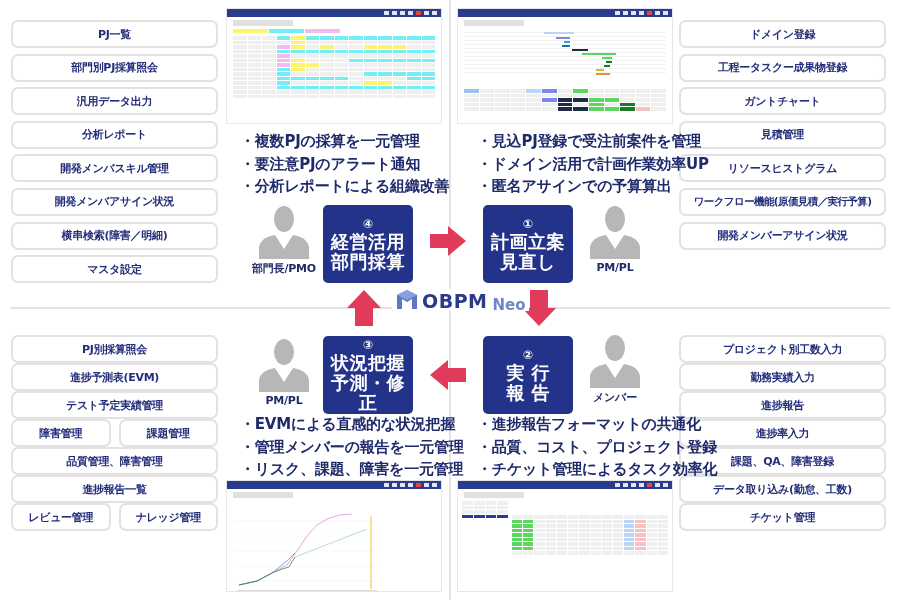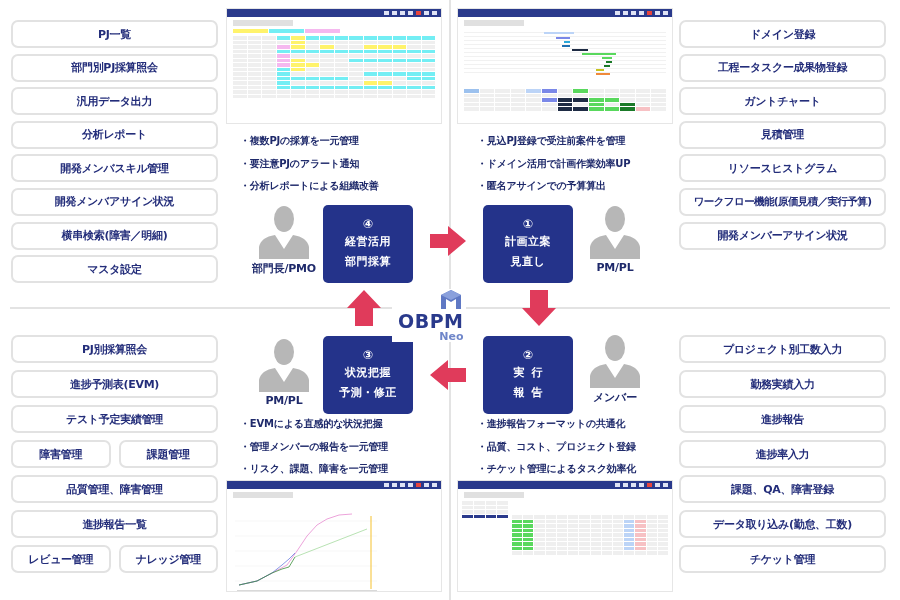--- a/index.html
+++ b/index.html
@@ -6,21 +6,21 @@
   html, body { width: 900px; height: 600px; background: #ffffff; overflow: hidden; }
   body { position: relative; font-family: "DejaVu Sans", "Liberation Sans", sans-serif; color: #1f2a6b; }
 
   .divider-h { position: absolute; left: 10px; right: 10px; top: 307px; height: 2px; background: #e3e3e3; }
   .divider-v { position: absolute; left: 449px; width: 2px; top: 0; bottom: 0; background: #e3e3e3; }
 
   .col { position: absolute; width: 207px; display: flex; flex-direction: column; }
   .col.left { left: 11px; }
   .col.right { left: 679px; }
   .col.top { top: 20px; gap: 5.6px; }
-  .col.bottom { top: 335px; gap: 7px; }
+  .col.bottom { top: 335px; }
 
   .fbtn {
     height: 28px; border: 2px solid #e2e2e2; border-radius: 7px; background: #fff;
     display: flex; align-items: center; justify-content: center;
     font-size: 11px; font-weight: bold; color: #232d7a; white-space: nowrap; letter-spacing: -0.3px;
     cursor: pointer;
   }
   .fbtn.tight { font-size: 10.5px; letter-spacing: -0.6px; }
   .row2 { display: flex; gap: 8px; }
   .row2 .fbtn { flex: 1; }
@@ -38,40 +38,40 @@
   .cell.c { background: #73eef4; }
   .cell.p { background: #f5b8ef; }
   .cell.g { background: #59d85d; }
   .cell.dg { background: #1a7a28; }
   .cell.dk { background: #1e2b44; }
   .cell.b { background: #7a88e8; }
   .cell.lb { background: #bcd4f7; }
   .cell.pk { background: #f7c1c4; }
   .cell.lbl { background: #9cc1ee; }
 
-  .bullets { position: absolute; font-size: 10px; font-weight: bold; color: #1f2a6b; line-height: 22.5px; white-space: nowrap; letter-spacing: -0.2px; }
+  .bullets { position: absolute; font-size: 15px; font-weight: bold; color: #1f2a6b; line-height: 22.5px; white-space: nowrap; letter-spacing: -0.2px; }
 
   .step {
     position: absolute; width: 90px; height: 78px; background: #24338a; border-radius: 5px;
     color: #fff; display: flex; flex-direction: column; align-items: center; justify-content: center;
     font-weight: bold; text-align: center; cursor: pointer;
   }
   .step .num { font-size: 12px; line-height: 16px; }
-  .step .l { font-size: 11px; line-height: 20px; letter-spacing: 0.5px; }
+  .step .l { font-size: 18px; line-height: 20px; letter-spacing: 0.5px; }
   .step .l.wide { letter-spacing: 7px; padding-left: 7px; }
 
   .person { position: absolute; width: 60px; display: flex; flex-direction: column; align-items: center; }
   .person svg { width: 58px; height: 56px; }
   .person .role { font-size: 11px; font-weight: bold; color: #1f2a6b; margin-top: 2px; white-space: nowrap; letter-spacing: -0.2px; }
 
   .arrow { position: absolute; }
 
-  .logo { position: absolute; left: 392px; top: 289px; display: flex; align-items: flex-end; background: #fff; padding: 0 3px; flex-direction: column; }
+  .logo { position: absolute; left: 392px; top: 289px; display: flex; align-items: flex-end; background: #fff; padding: 0 3px; }
   .logo .txt { font-size: 19px; font-weight: 900; color: #2a3a8c; letter-spacing: 0.5px; line-height: 20px; margin-left: 3px; font-family: "DejaVu Sans", sans-serif; }
-  .logo .neo { font-size: 11px; color: #6f86c9; font-weight: bold; margin-left: 15px; line-height: 11px; }
+  .logo .neo { font-size: 15px; color: #6f86c9; font-weight: bold; margin-left: 5px; line-height: 11px; }
 </style>
 </head>
 <body>
 
 <div class="divider-h"></div>
 <div class="divider-v"></div>
 
 <div class="col left top">
   <div class="fbtn">PJ一覧</div>
   <div class="fbtn">部門別PJ採算照会</div>

